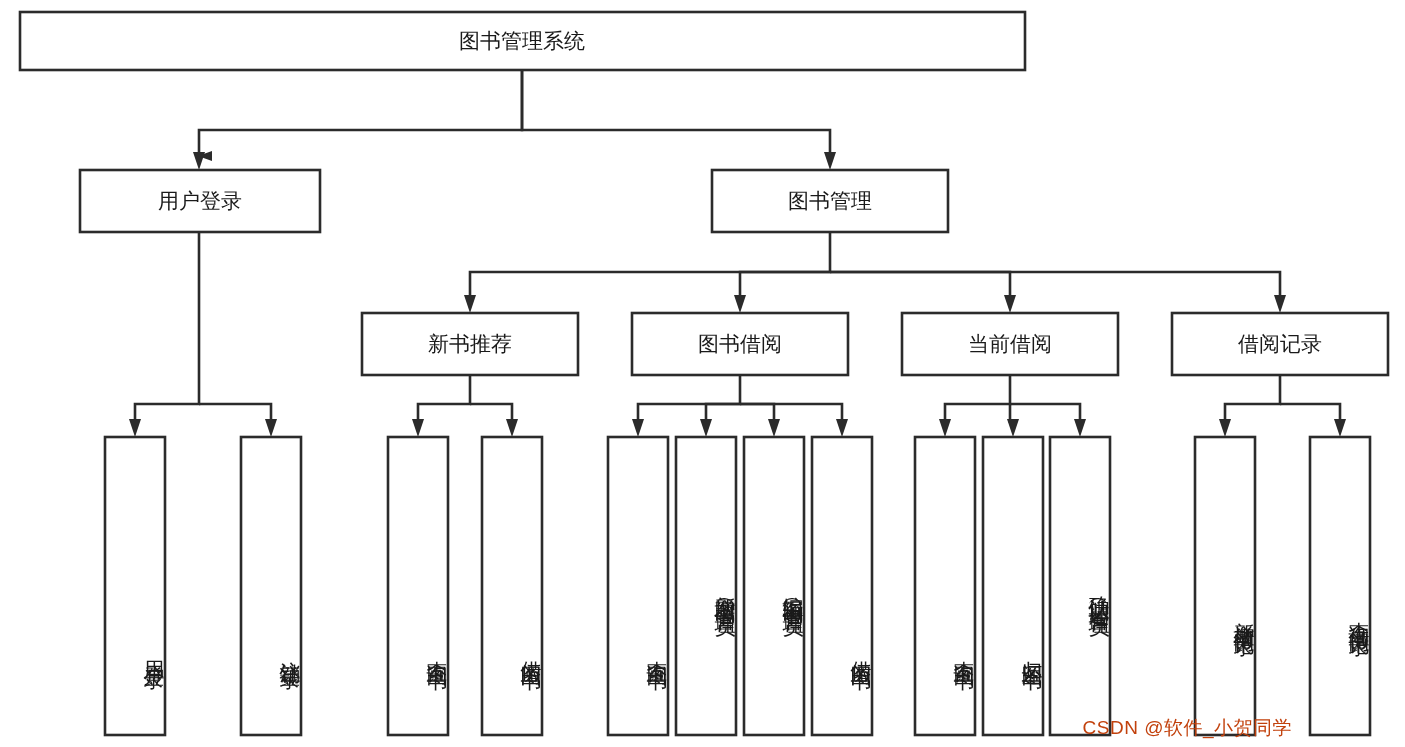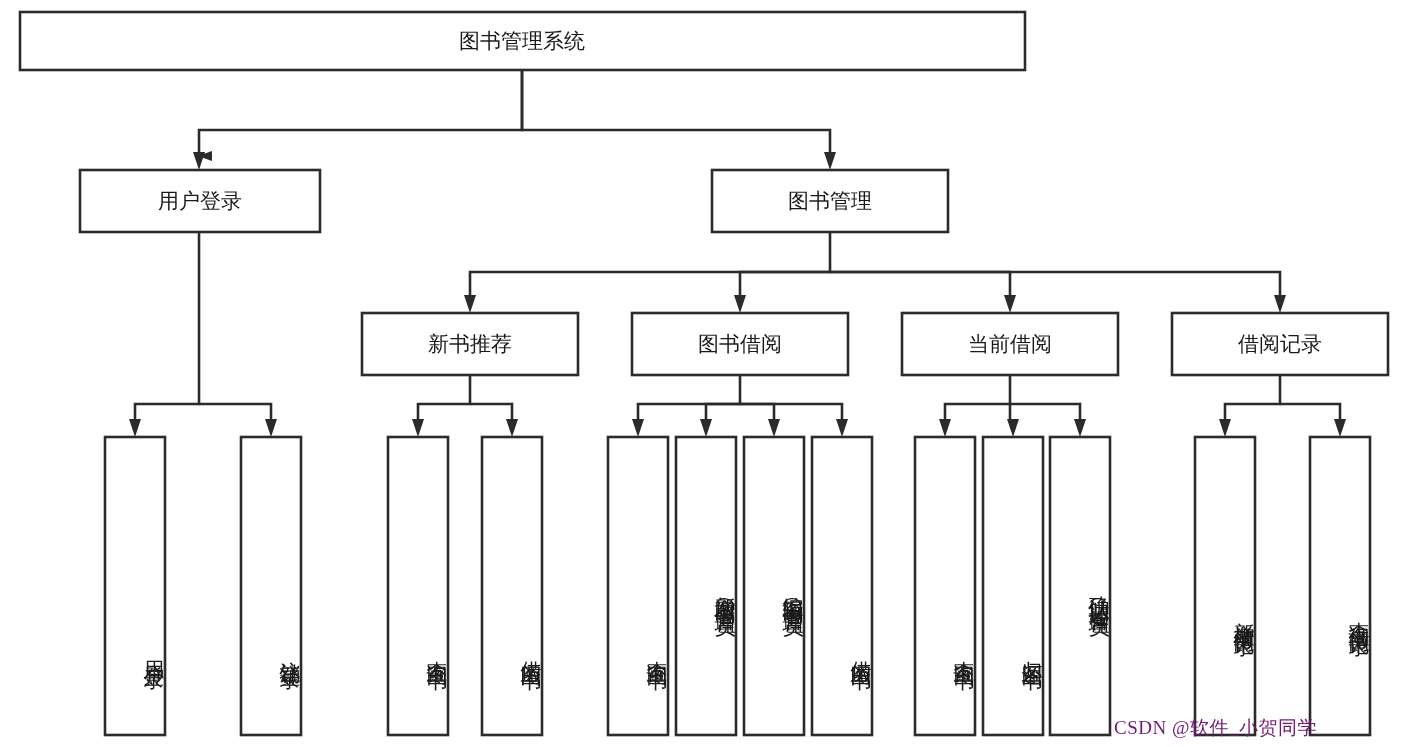--- a/index.html
+++ b/index.html
@@ -11,21 +11,20 @@
     width: 1405px;
     height: 747px;
     font-family: "DejaVu Sans", "Liberation Sans", sans-serif;
     overflow: hidden;
   }
   #diagram-root {
     position: relative;
     width: 1302px;
     height: 747px;
     background: #ffffff;
-    padding-left: 25px;
   }
   svg#tree-svg {
     position: absolute;
     top: 0;
     left: 0;
     width: 1405px;
     height: 747px;
     display: block;
   }
   .node-box {
@@ -64,23 +63,23 @@
     line-height: 1.05;
     color: #1a1a1a;
     letter-spacing: 3px;
     pointer-events: none;
     text-align: center;
   }
   .watermark {
     position: absolute;
     right: 10px;
     bottom: 6px;
-    font-family: Liberation Serif, serif;
+    font-family: Liberation Sans, sans-serif;
     font-size: 19px;
-    color: #701a75;
+    color: #c2410c;
     white-space: nowrap;
     letter-spacing: 0.5px;
   }
 </style>
 </head>
 <body>
 
 <div id="diagram-root">
 
   <svg id="tree-svg" viewBox="0 0 1405 747">

